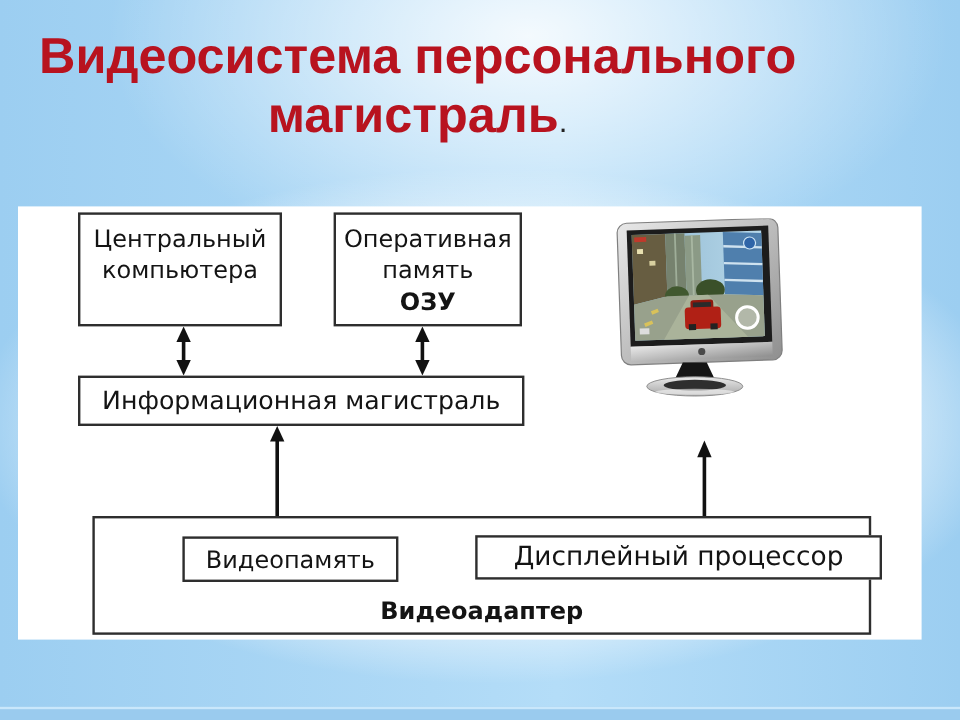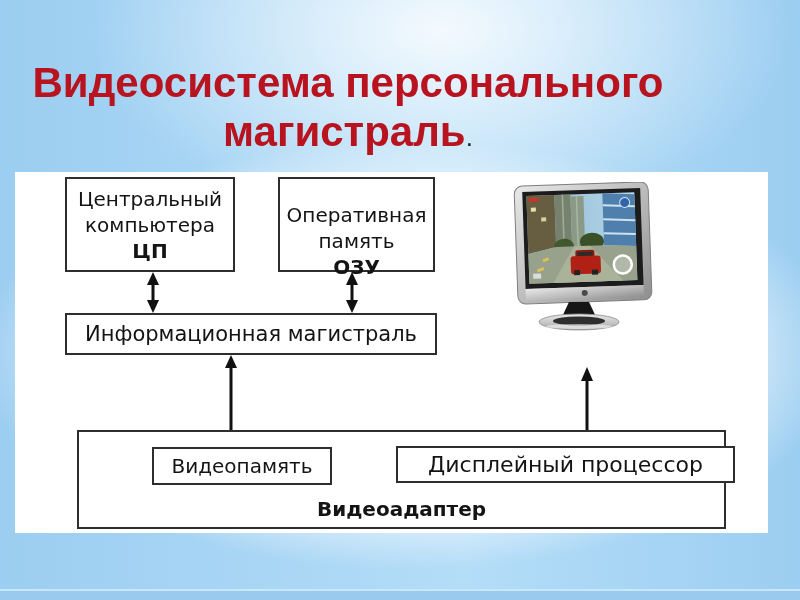--- a/index.html
+++ b/index.html
@@ -12,35 +12,35 @@
       linear-gradient(90deg,#9ccef1 0%,#aed9f6 45%,#b4ddf8 58%,#9ccef1 100%);
     position:relative;
   }
   .bottom-strip{
     position:absolute;left:0;bottom:0;width:800px;height:9px;
     background:#9acbee;border-top:2px solid #c9e7fb;
   }
   .title{
     position:absolute;top:22px;left:0;width:696px;
     text-align:center;font-family:"Liberation Sans",sans-serif;
-    font-weight:bold;font-size:42px;line-height:49px;color:#b8131f;margin-top:36px;
+    font-weight:bold;font-size:42px;line-height:49px;color:#b8131f;
   }
   .title .period{color:#222;font-size:26px;font-weight:normal;}
   .panel{
     position:absolute;left:15px;top:172px;width:753px;height:361px;
     background:#ffffff;
   }
   .pbox{
     position:absolute;background:#fff;border:2px solid #2e2e2e;
     box-sizing:border-box;text-align:center;color:#141414;
   }
   .pbox-name{font-size:20px;line-height:26px;}
   .pbox-abbr{font-size:20px;line-height:27px;font-weight:bold;}
   .box-cpu{left:50px;top:5px;width:170px;height:95px;padding-top:7px;}
-  .box-ram{left:263px;top:5px;width:157px;height:95px;padding-top:23px;}
+  .box-ram{left:263px;top:5px;width:157px;height:95px;padding-top:7px;}
   .box-bus{left:50px;top:141px;width:372px;height:42px;
     display:flex;align-items:center;justify-content:center;font-size:21px;}
   .box-adapter{left:62px;top:258px;width:649px;height:99px;}
   .adapter-label{
     position:absolute;bottom:6px;left:0;width:100%;text-align:center;
     font-weight:bold;font-size:20px;color:#141414;
   }
   .box-vram{left:137px;top:275px;width:180px;height:38px;
     display:flex;align-items:center;justify-content:center;font-size:20px;}
   .box-dp{left:381px;top:274px;width:339px;height:37px;
@@ -85,21 +85,20 @@
         <polygon points="572,195 566,209 578,209" stroke="none"></polygon>
       </g>
       <g stroke="#111" fill="#111">
         <line x1="317" y1="293" x2="369" y2="293" stroke-width="3"></line>
         <polygon points="381,293 368,287 368,299" stroke="none"></polygon>
       </g>
     </svg>
 
     <div class="pbox box-cpu">
       <div class="pbox-name">Центральный компьютера</div>
-      <div class="pbox-abbr">ЦП</div>
     </div>
 
     <div class="pbox box-ram">
       <div class="pbox-name">Оперативная память</div>
       <div class="pbox-abbr">ОЗУ</div>
     </div>
 
     <div class="pbox box-bus">Информационная магистраль</div>
 
     <div class="pbox box-adapter">

